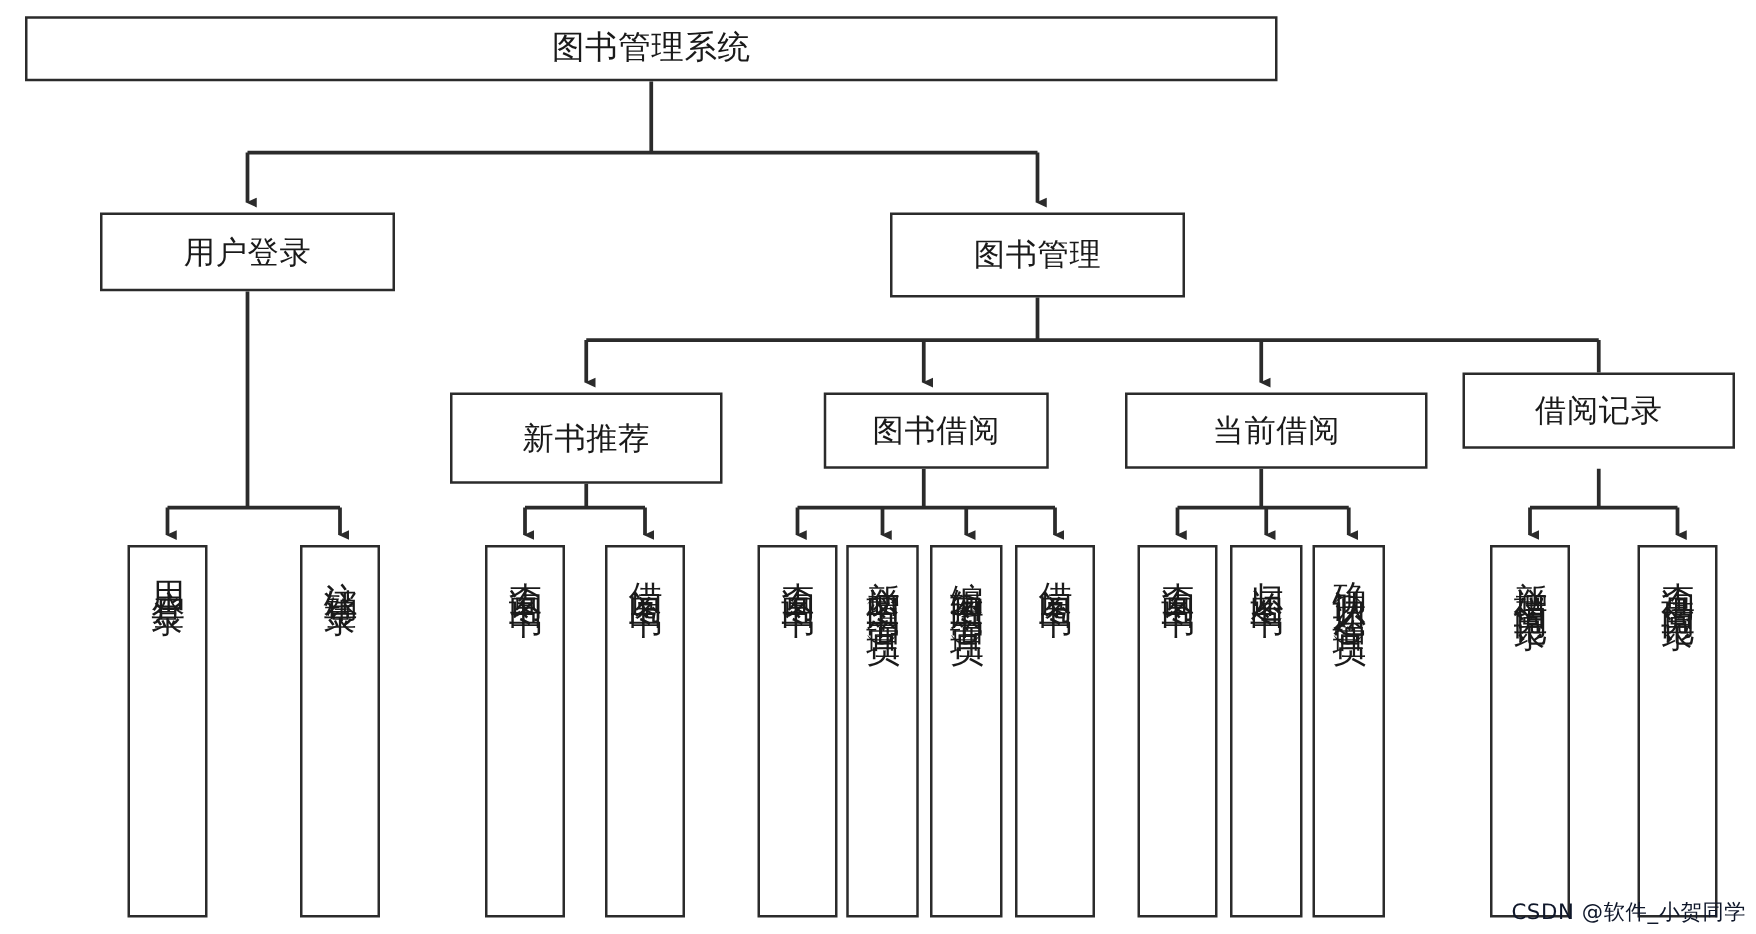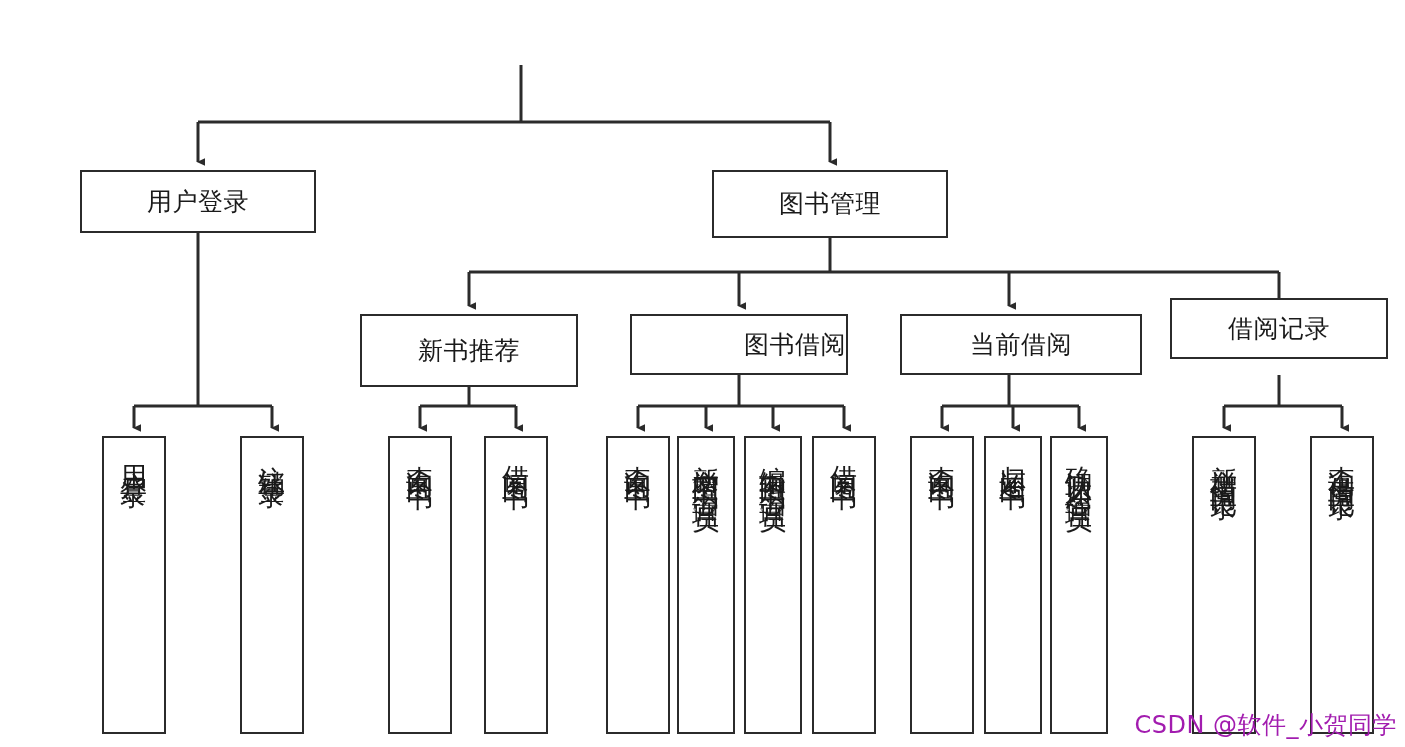--- a/index.html
+++ b/index.html
@@ -59,22 +59,22 @@
     font-size: 27px;
     line-height: 1.0;
     letter-spacing: 6px;
     text-align: left;
     white-space: nowrap;
   }
   .watermark {
     position: absolute;
     right: 8px;
     bottom: 6px;
-    font-size: 24px;
-    color: #a21caf;
+    font-size: 17px;
+    color: #0f172a;
     white-space: nowrap;
     letter-spacing: 0.5px;
   }
 </style>
 </head>
 <body>
 
 <div id="canvas">
 
   <svg class="edges" viewBox="0 0 1405 747" xmlns="http://www.w3.org/2000/svg">
@@ -120,32 +120,35 @@
       <path d="M1013,406 L1013,428" marker-end="url(#arw)"></path>
       <path d="M1079,406 L1079,428" marker-end="url(#arw)"></path>
 
       <path d="M1279,375 L1279,406"></path>
       <path d="M1224,406 L1342,406"></path>
       <path d="M1224,406 L1224,428" marker-end="url(#arw)"></path>
       <path d="M1342,406 L1342,428" marker-end="url(#arw)"></path>
     </g>
   </svg>
 
+  <div class="node horiz root" style="left:20px;top:13px;width:1002px;height:52px;">
+    <span class="label">图书管理系统</span>
+  </div>
 
   <div class="node horiz" style="left:80px;top:170px;width:236px;height:63px;">
     <span class="label">用户登录</span>
   </div>
   <div class="node horiz" style="left:712px;top:170px;width:236px;height:68px;">
     <span class="label">图书管理</span>
   </div>
 
   <div class="node horiz" style="left:360px;top:314px;width:218px;height:73px;">
     <span class="label">新书推荐</span>
   </div>
-  <div class="node horiz" style="left:630px;top:314px;width:218px;height:61px;justify-content:flex-end;">
+  <div class="node horiz" style="left:659px;top:314px;width:180px;height:61px;">
     <span class="label">图书借阅</span>
   </div>
   <div class="node horiz" style="left:900px;top:314px;width:242px;height:61px;">
     <span class="label">当前借阅</span>
   </div>
   <div class="node horiz" style="left:1170px;top:298px;width:218px;height:61px;">
     <span class="label">借阅记录</span>
   </div>
 
   <div class="node vert" style="left:102px;top:436px;width:64px;height:298px;">

